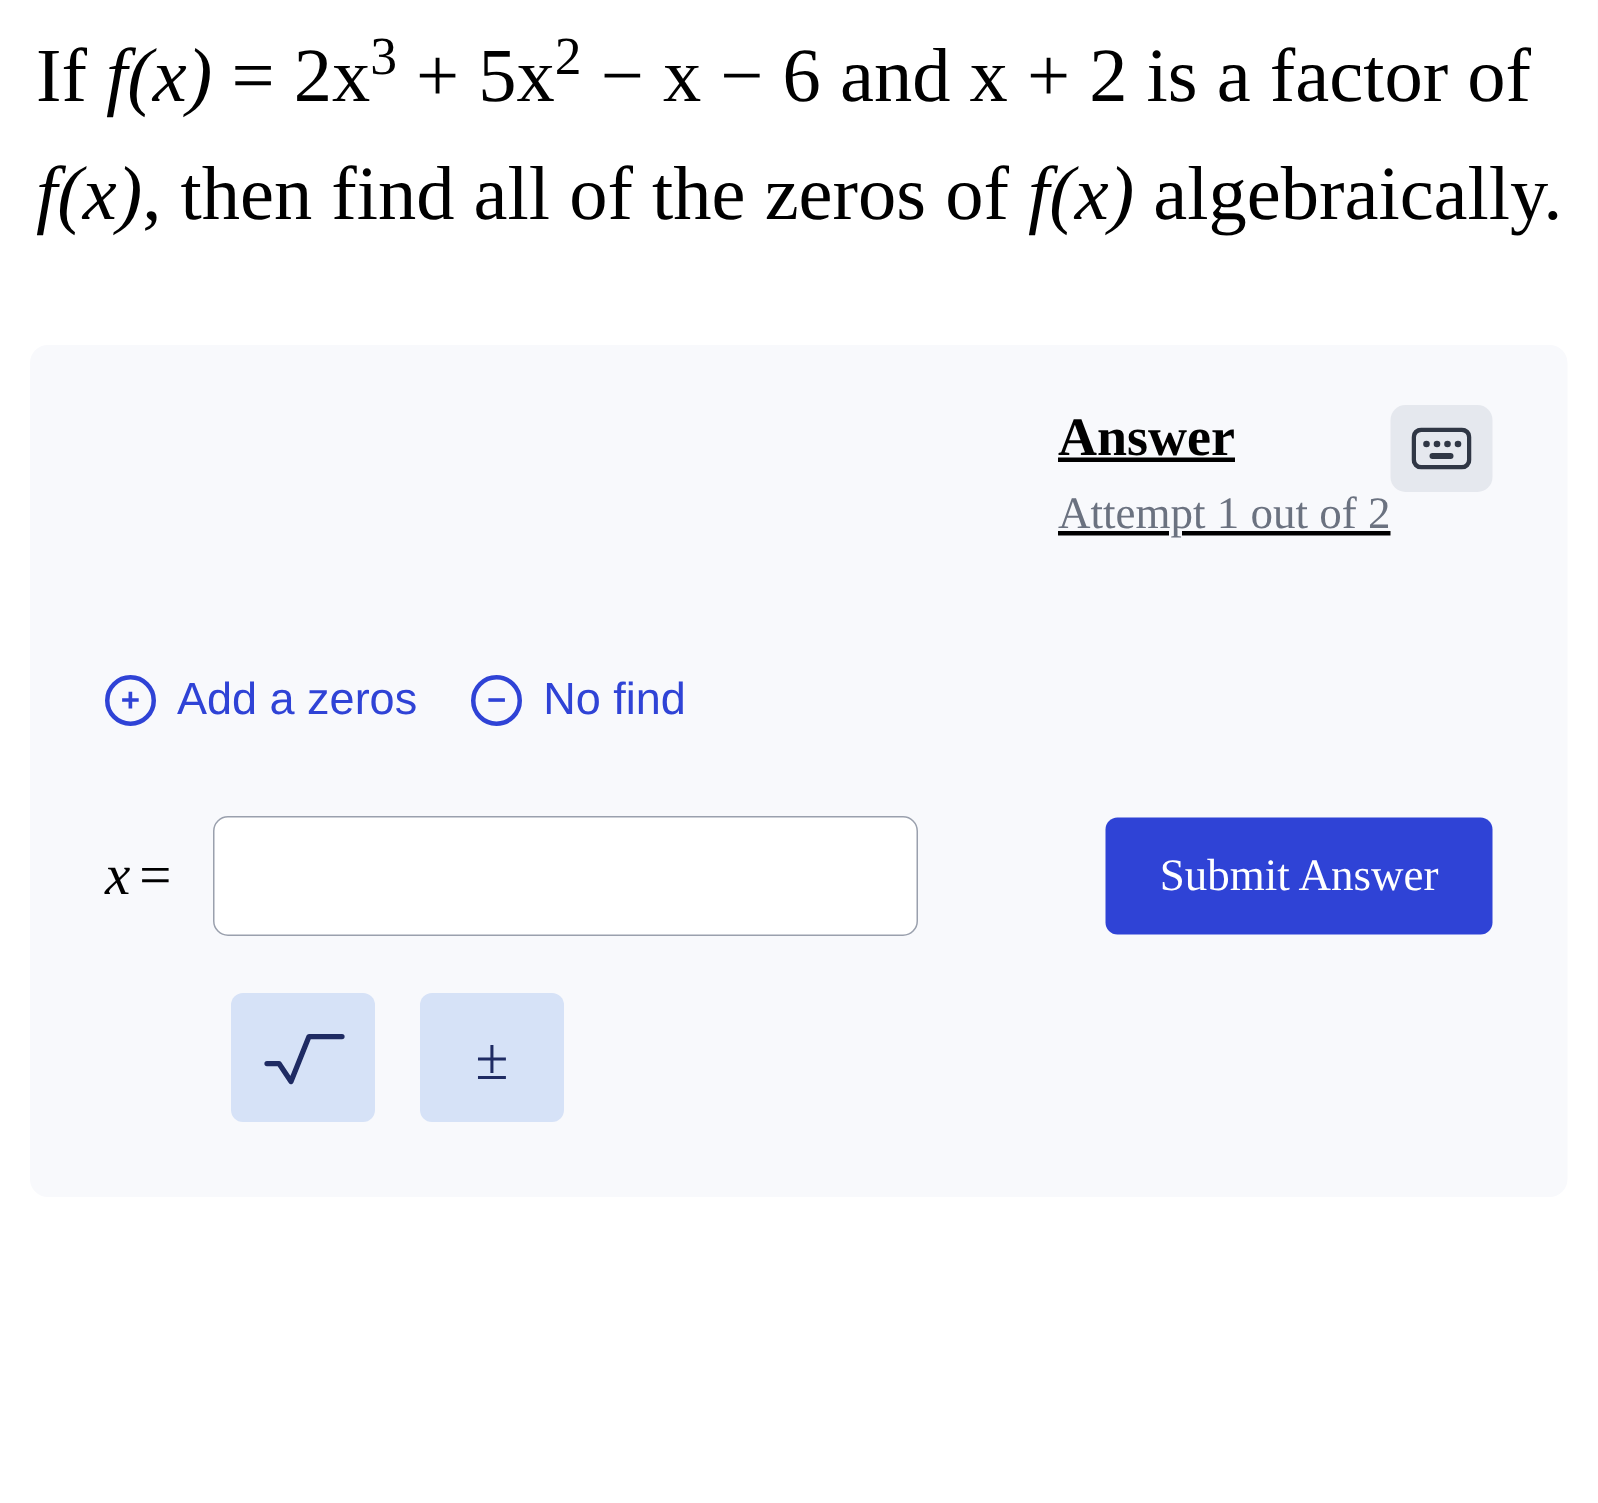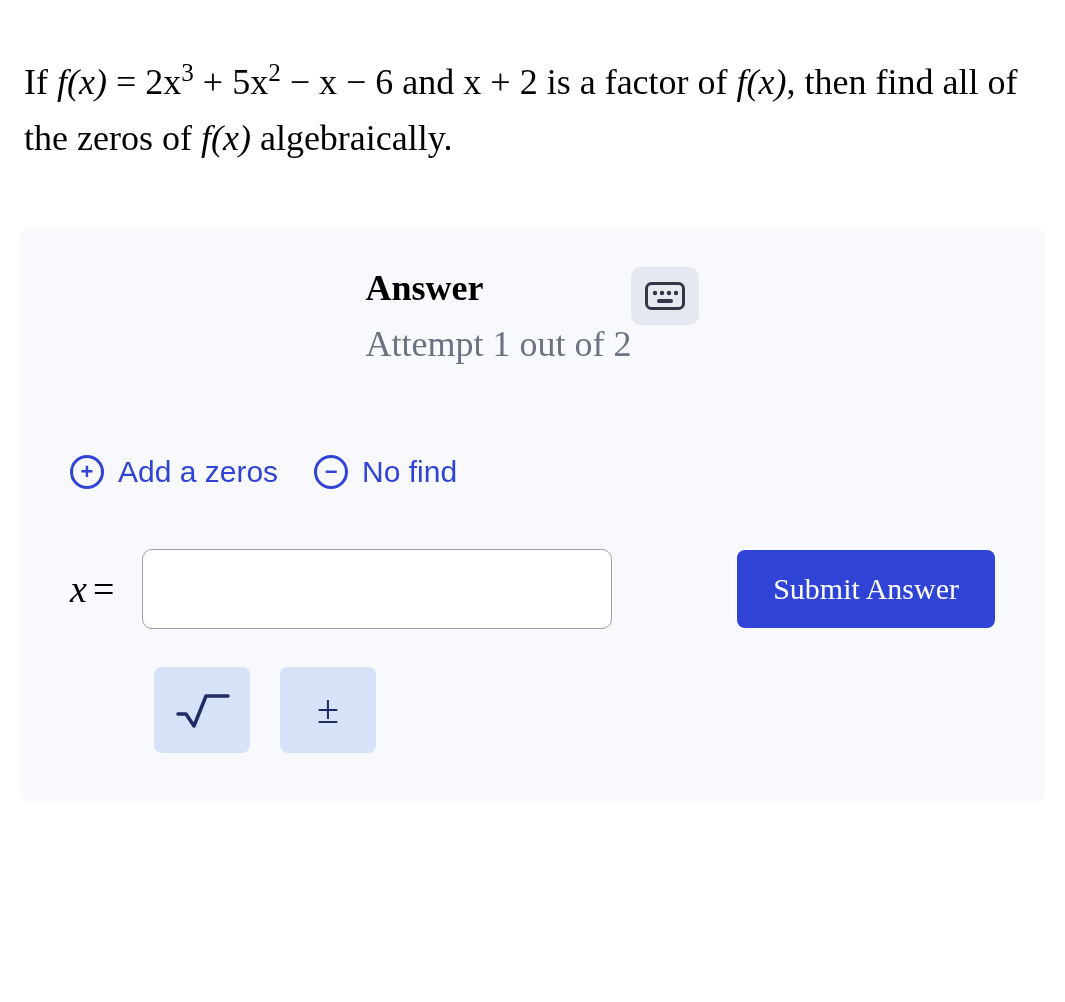--- a/index.html
+++ b/index.html
@@ -5,58 +5,58 @@
   * { box-sizing: border-box; margin: 0; padding: 0; }
   body {
     font-family: Georgia, 'Times New Roman', serif;
     background: #fff;
     width: 1065px;
     height: 1002px;
     padding: 10px 20px 10px 20px;
     color: #000;
   }
   .question {
-    font-size: 36px;
+    font-size: 51px;
     line-height: 1.55;
     margin-bottom: 60px;
     padding-left: 4px;
-    margin-top: 43px;
   }
   .math-i { font-style: italic; font-family: 'Times New Roman', serif; }
   .sup { font-size: 0.7em; vertical-align: super; }
   
   .answer-card {
     background: #f8f9fc;
     border-radius: 12px;
     padding: 40px 50px 50px 50px;
   }
   .answer-head {
     display: flex;
-    justify-content: center;
+    justify-content: flex-end;
     align-items: flex-start;
+    text-decoration: underline;
   }
   .answer-title {
     font-weight: bold;
     font-size: 36px;
     font-family: Georgia, serif;
   }
   .keypad-btn {
     width: 68px;
     height: 58px;
     background: #e5e8ee;
     border-radius: 10px;
     display: flex;
     align-items: center;
     justify-content: center;
     cursor: pointer;
   }
   .keypad-btn svg { display:block; }
   .attempt {
     color: #6b7280;
-    font-size: 36px;
+    font-size: 30px;
     margin-top: 14px;
     font-family: Georgia, serif;
   }
   .controls {
     display: flex;
     align-items: center;
     gap: 36px;
     margin-top: 90px;
   }
   .pill {

